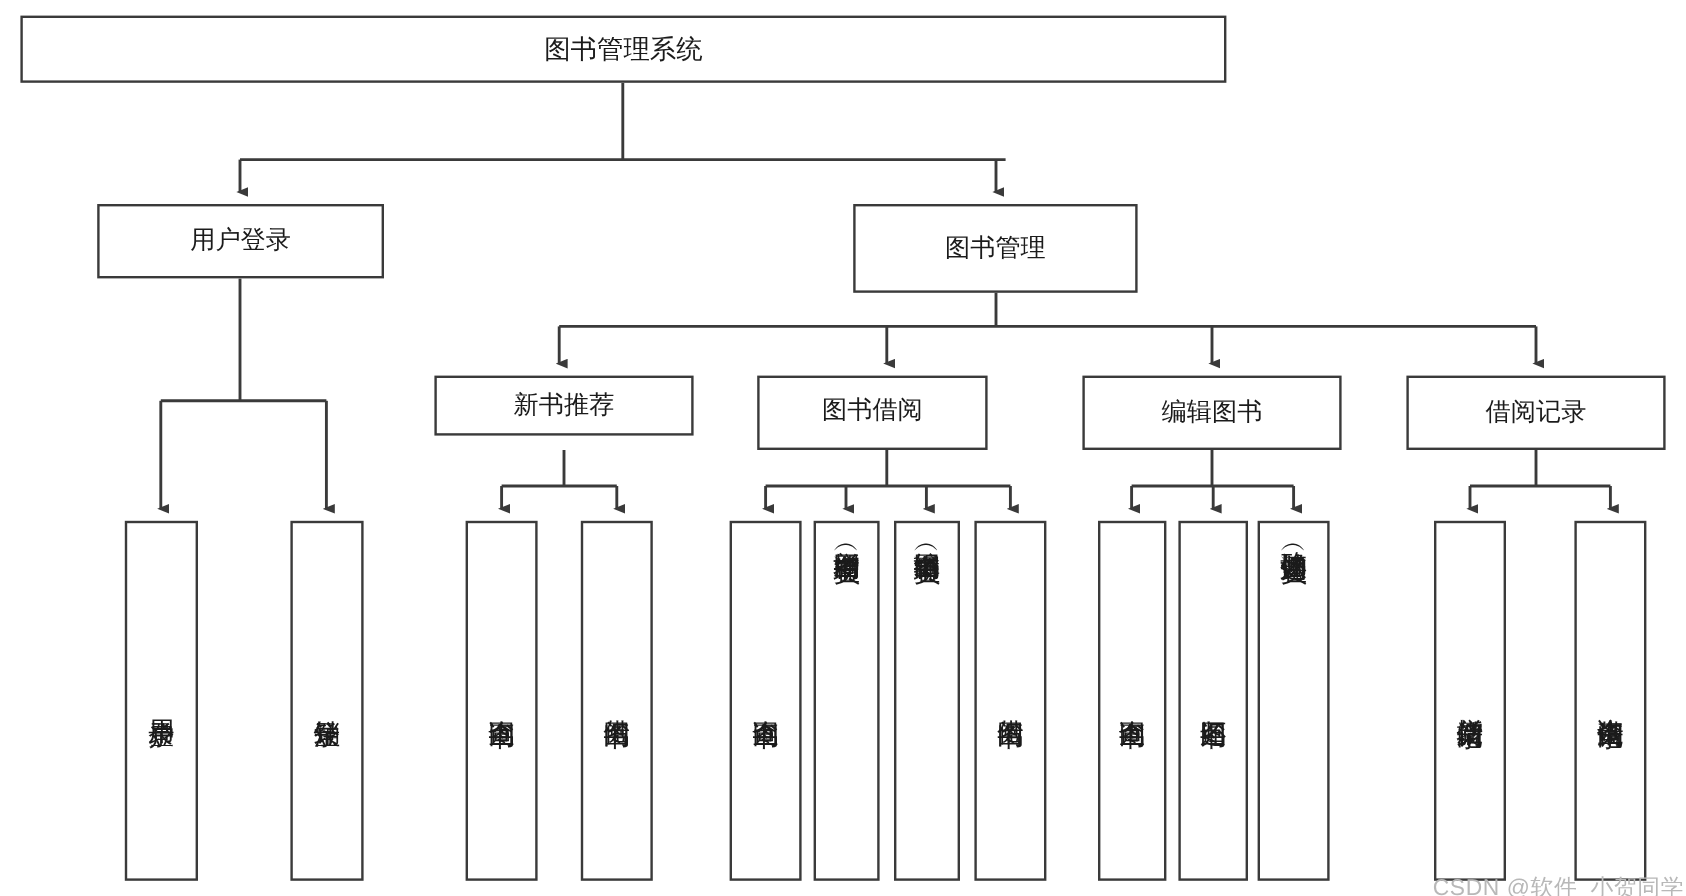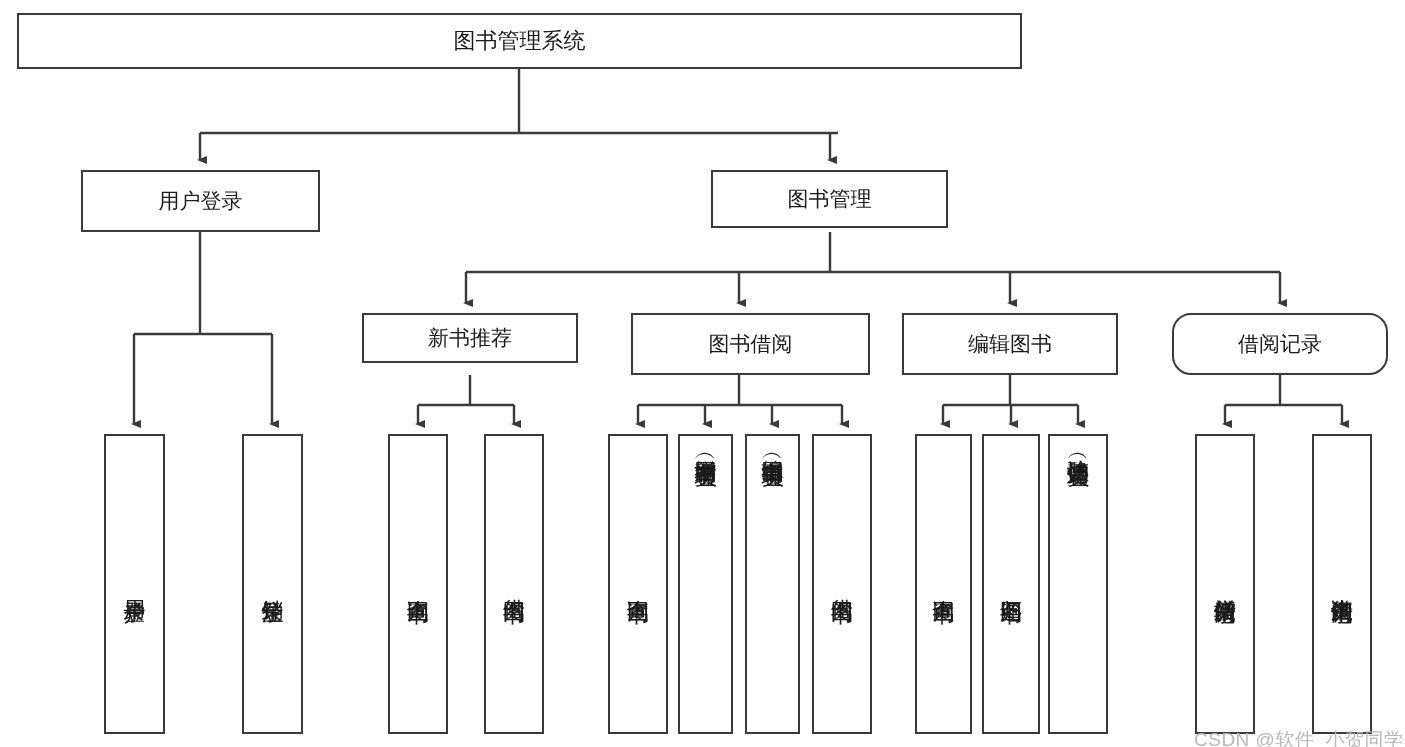--- a/index.html
+++ b/index.html
@@ -127,34 +127,34 @@
     </g>
   </svg>
 
   <div class="node root horizontal" style="left:17px; top:13px; width:1005px; height:56px;">
     <span class="node-label">图书管理系统</span>
   </div>
 
   <div class="node horizontal" style="left:81px; top:170px; width:239px; height:62px;">
     <span class="node-label">用户登录</span>
   </div>
-  <div class="node horizontal" style="left:711px; top:170px; width:237px; height:58px;">
+  <div class="node horizontal" style="left:711px; top:170px; width:237px; height:74px;">
     <span class="node-label">图书管理</span>
   </div>
 
   <div class="node horizontal" style="left:362px; top:313px; width:216px; height:50px;">
     <span class="node-label">新书推荐</span>
   </div>
-  <div class="node horizontal" style="left:631px; top:313px; width:239px; height:62px;">
+  <div class="node horizontal" style="left:631px; top:313px; width:192px; height:62px;font-family:Liberation Mono, monospace;">
     <span class="node-label">图书借阅</span>
   </div>
   <div class="node horizontal" style="left:902px; top:313px; width:216px; height:62px;">
     <span class="node-label">编辑图书</span>
   </div>
-  <div class="node horizontal" style="left:1172px; top:313px; width:216px; height:62px;border-radius:19px;">
+  <div class="node horizontal" style="left:1172px; top:313px; width:216px; height:62px;">
     <span class="node-label">借阅记录</span>
   </div>
 
   <div class="node vertical centered" style="left:104px; top:434px; width:61px; height:300px;">
     <span class="node-label">用户登录</span>
   </div>
   <div class="node vertical centered" style="left:242px; top:434px; width:61px; height:300px;">
     <span class="node-label">注销登录</span>
   </div>
   <div class="node vertical centered" style="left:388px; top:434px; width:60px; height:300px;">

